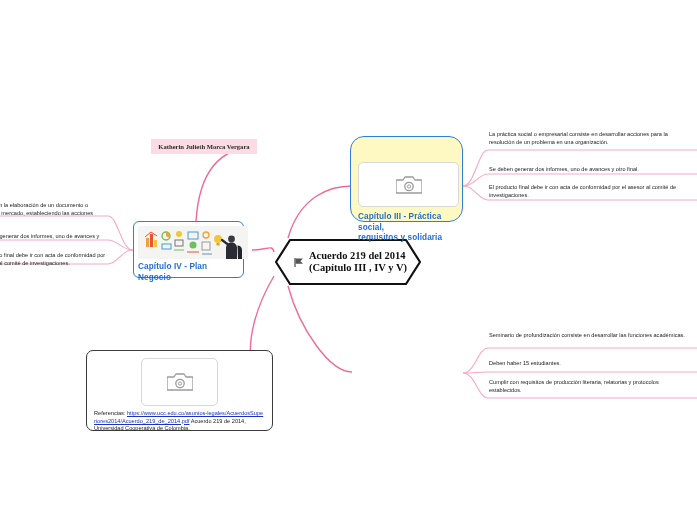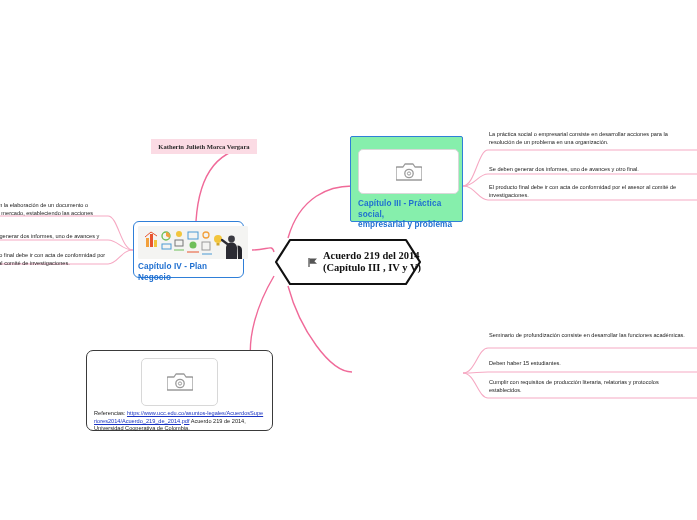--- a/index.html
+++ b/index.html
@@ -7,28 +7,28 @@
        font-family:"Liberation Sans",sans-serif;}
   #canvas{position:absolute;inset:0;width:697px;height:520px;}
   #links{position:absolute;left:0;top:0;width:697px;height:520px;pointer-events:none;}
 
   .node{position:absolute;box-sizing:border-box;}
 
   
   #central{left:274px;top:238px;width:148px;height:48px;}
   #central .hexwrap{position:relative;width:100%;height:100%;}
   #central .hexsvg{position:absolute;left:0;top:0;}
-  #central .hexlabel{position:absolute;left:16px;top:0;width:148px;height:48px;
+  #central .hexlabel{position:absolute;left:2px;top:0;width:148px;height:48px;
       display:flex;align-items:center;justify-content:center;}
   #central .flag{margin-right:5px;flex:0 0 auto;}
   #central .ctext{font-family:"Liberation Serif",serif;font-weight:bold;
       font-size:10.5px;color:#111;line-height:12.5px;text-align:left;white-space:nowrap;}
 
   
-  .card{border:1.3px solid #2f7fd8;border-radius:2px;background:#86efac;padding:12px 7px 6px 7px;}
+  .card{border:1.3px solid #2f7fd8;border-radius:14px;background:#fef9c3;padding:25px 7px 6px 7px;}
   .ph{border:1px solid #d8d8d8;border-radius:5px;background:#fff;
       display:flex;align-items:center;justify-content:center;}
   .cardlabel{color:#1f6fd0;font-size:8.2px;font-weight:bold;line-height:10.5px;
       margin-top:5px;letter-spacing:.1px;}
   #cap3{left:350px;top:136px;width:113px;height:86px;}
   #cap3 .ph{width:99px;height:43px;}
   #cap5{left:350px;top:331px;width:113px;height:86px;}
   #cap5 .ph{width:99px;height:43px;}
 
   
@@ -130,21 +130,21 @@
   <div class="node card" id="cap3">
     <div class="ph">
       <svg class="cam" width="26" height="20" viewBox="0 0 26 20">
         <path d="M1,5 h6 l2,-3 h8 l2,3 h6 a1,1 0 0 1 1,1 v11 a1,1 0 0 1 -1,1 h-24 a1,1 0 0 1 -1,-1 v-11 a1,1 0 0 1 1,-1 z" fill="none" stroke="#9a9a9a" stroke-width="1.3" stroke-linejoin="round"></path>
         <circle cx="13" cy="11.5" r="4.2" fill="none" stroke="#9a9a9a" stroke-width="1.3"></circle>
         <circle cx="13" cy="11.5" r="1.6" fill="none" stroke="#9a9a9a" stroke-width="1"></circle>
       </svg>
     </div>
     <div class="cardlabel">
       <div>Capítulo III - Práctica social,</div>
-      <div>empresarial y problema</div>
+      <div>requisitos y solidaria</div>
     </div>
   </div>
 
   <div class="leaf right" style="left:489px;top:131px;width:200px;">La práctica social o empresarial consiste en desarrollar acciones para la resolución de un problema  en una organización.</div>
   <div class="leaf right" style="left:489px;top:166px;width:200px;">Se deben generar dos informes, uno de avances y otro final.</div>
   <div class="leaf right" style="left:489px;top:184px;width:200px;">El producto final debe ir con acta de conformidad por el asesor al comité de investigaciones.</div>
 
 
   <div class="leaf right" style="left:489px;top:332px;width:200px;">Seminario de profundización consiste en desarrollar las funciones académicas.</div>
   <div class="leaf right" style="left:489px;top:360px;width:200px;">Deben haber 15 estudiantes.</div>

